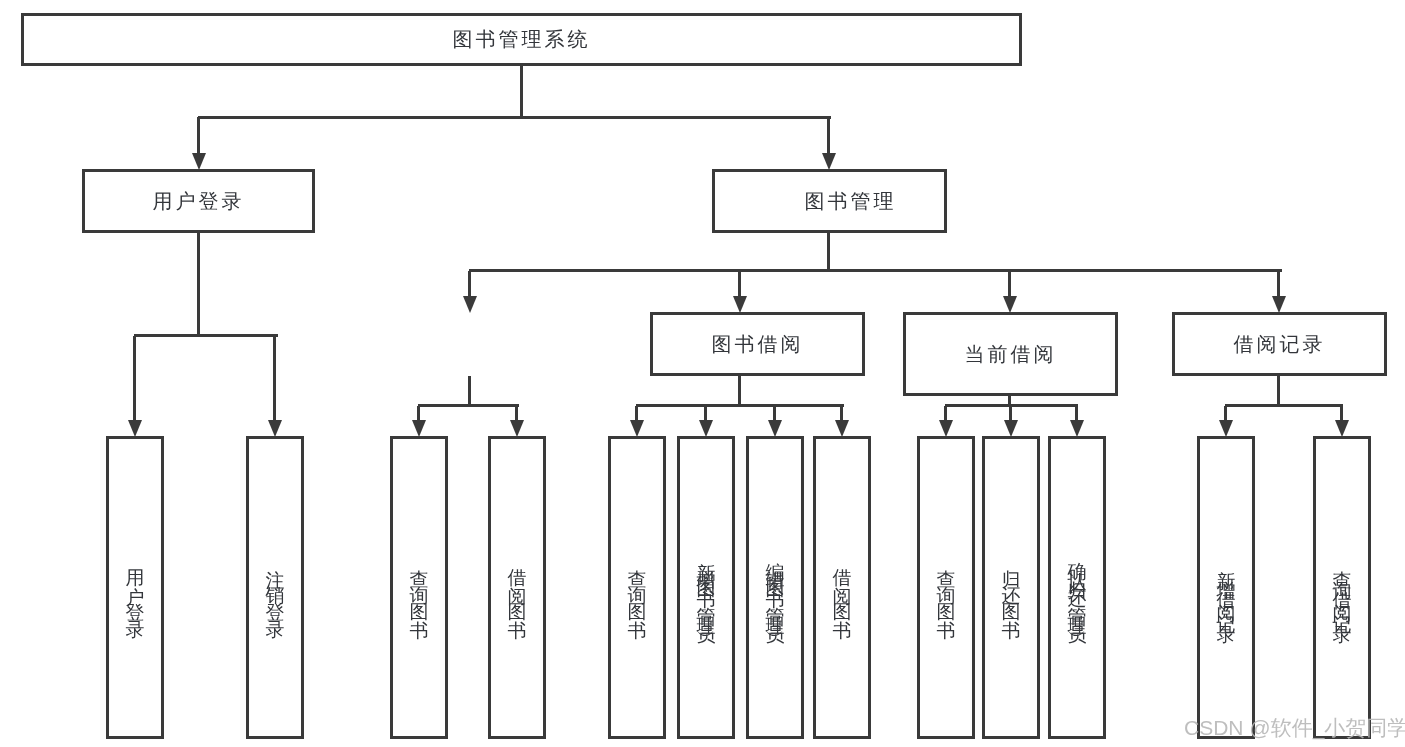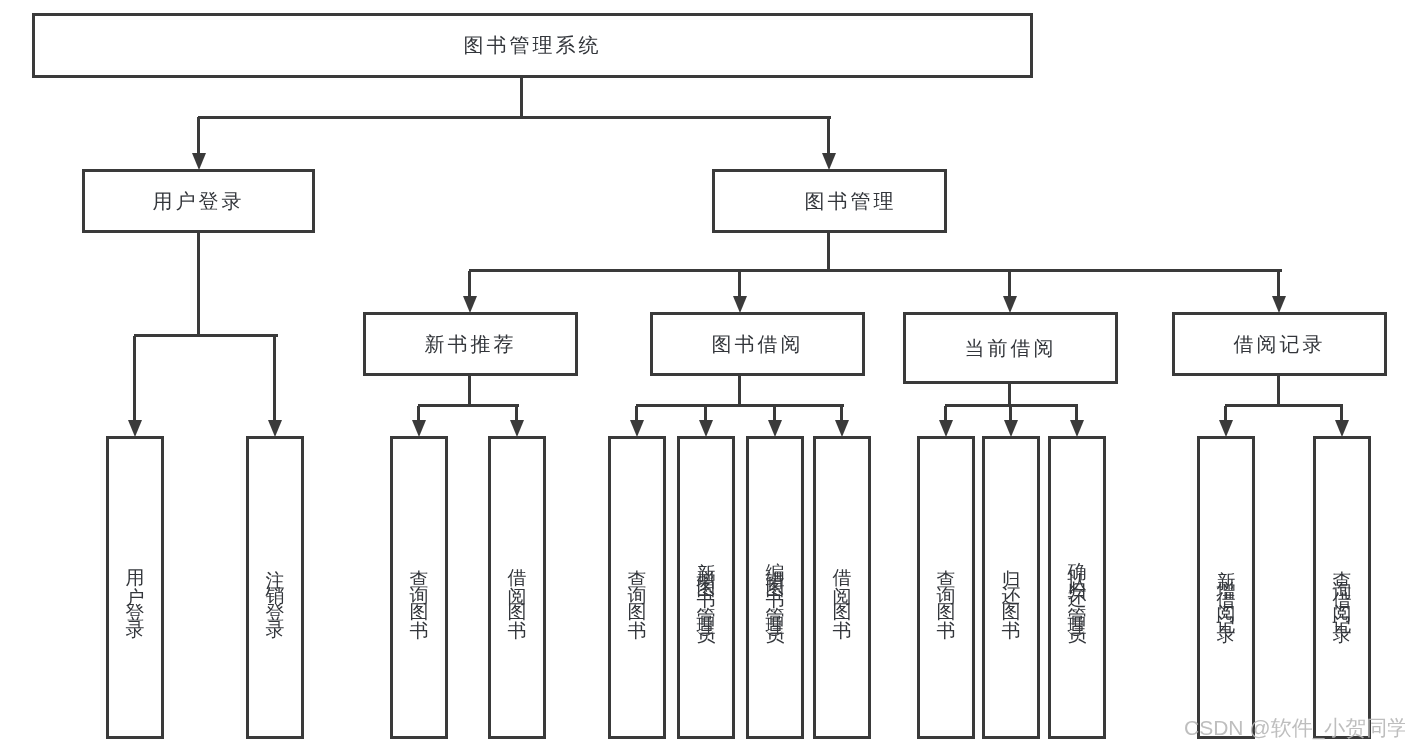--- a/index.html
+++ b/index.html
@@ -57,21 +57,21 @@
     letter-spacing:0;
     white-space:nowrap;
     z-index:6;
   }
 </style>
 </head>
 <body>
 
 <div class="canvas">
 
-  <div class="node" style="left:32px;top:13px;width:1001px;height:65px;">图书管理系统</div>
+  <div class="node" style="left:21px;top:13px;width:1001px;height:53px;">图书管理系统</div>
 
   <div class="vline" style="left:520px;top:66px;height:52px;"></div>
   <div class="hline" style="left:198px;top:116px;width:633px;"></div>
   <div class="arrow" style="left:192px;top:117px;height:53px;"></div>
   <div class="arrow" style="left:822px;top:117px;height:53px;"></div>
 
   <div class="node" style="left:82px;top:169px;width:233px;height:64px;">用户登录</div>
   <div class="node" style="left:712px;top:169px;width:235px;height:64px;padding-left:42px;">图书管理</div>
 
   <div class="vline" style="left:197px;top:233px;height:103px;"></div>
@@ -79,23 +79,22 @@
   <div class="arrow" style="left:128px;top:336px;height:101px;"></div>
   <div class="arrow" style="left:268px;top:336px;height:101px;"></div>
 
   <div class="vline" style="left:827px;top:233px;height:38px;"></div>
   <div class="hline" style="left:469px;top:269px;width:813px;"></div>
   <div class="arrow" style="left:463px;top:271px;height:42px;"></div>
   <div class="arrow" style="left:733px;top:271px;height:42px;"></div>
   <div class="arrow" style="left:1003px;top:271px;height:42px;"></div>
   <div class="arrow" style="left:1272px;top:271px;height:42px;"></div>
 
-  <div class="node" style="left:363px;top:312px;width:215px;height:64px;">新书推荐</div>
   <div class="node" style="left:650px;top:312px;width:215px;height:64px;">图书借阅</div>
-  <div class="node" style="left:903px;top:312px;width:215px;height:72px;">当前借阅</div>
+  <div class="node" style="left:903px;top:312px;width:215px;height:84px;">当前借阅</div>
   <div class="node" style="left:1172px;top:312px;width:215px;height:64px;font-family:Liberation Serif, serif;">借阅记录</div>
 
   <div class="vline" style="left:468px;top:376px;height:31px;"></div>
   <div class="hline" style="left:418px;top:404px;width:101px;"></div>
   <div class="arrow" style="left:412px;top:406px;height:31px;"></div>
   <div class="arrow" style="left:510px;top:406px;height:31px;"></div>
 
   <div class="vline" style="left:738px;top:376px;height:31px;"></div>
   <div class="hline" style="left:636px;top:404px;width:208px;"></div>
   <div class="arrow" style="left:630px;top:406px;height:31px;"></div>

